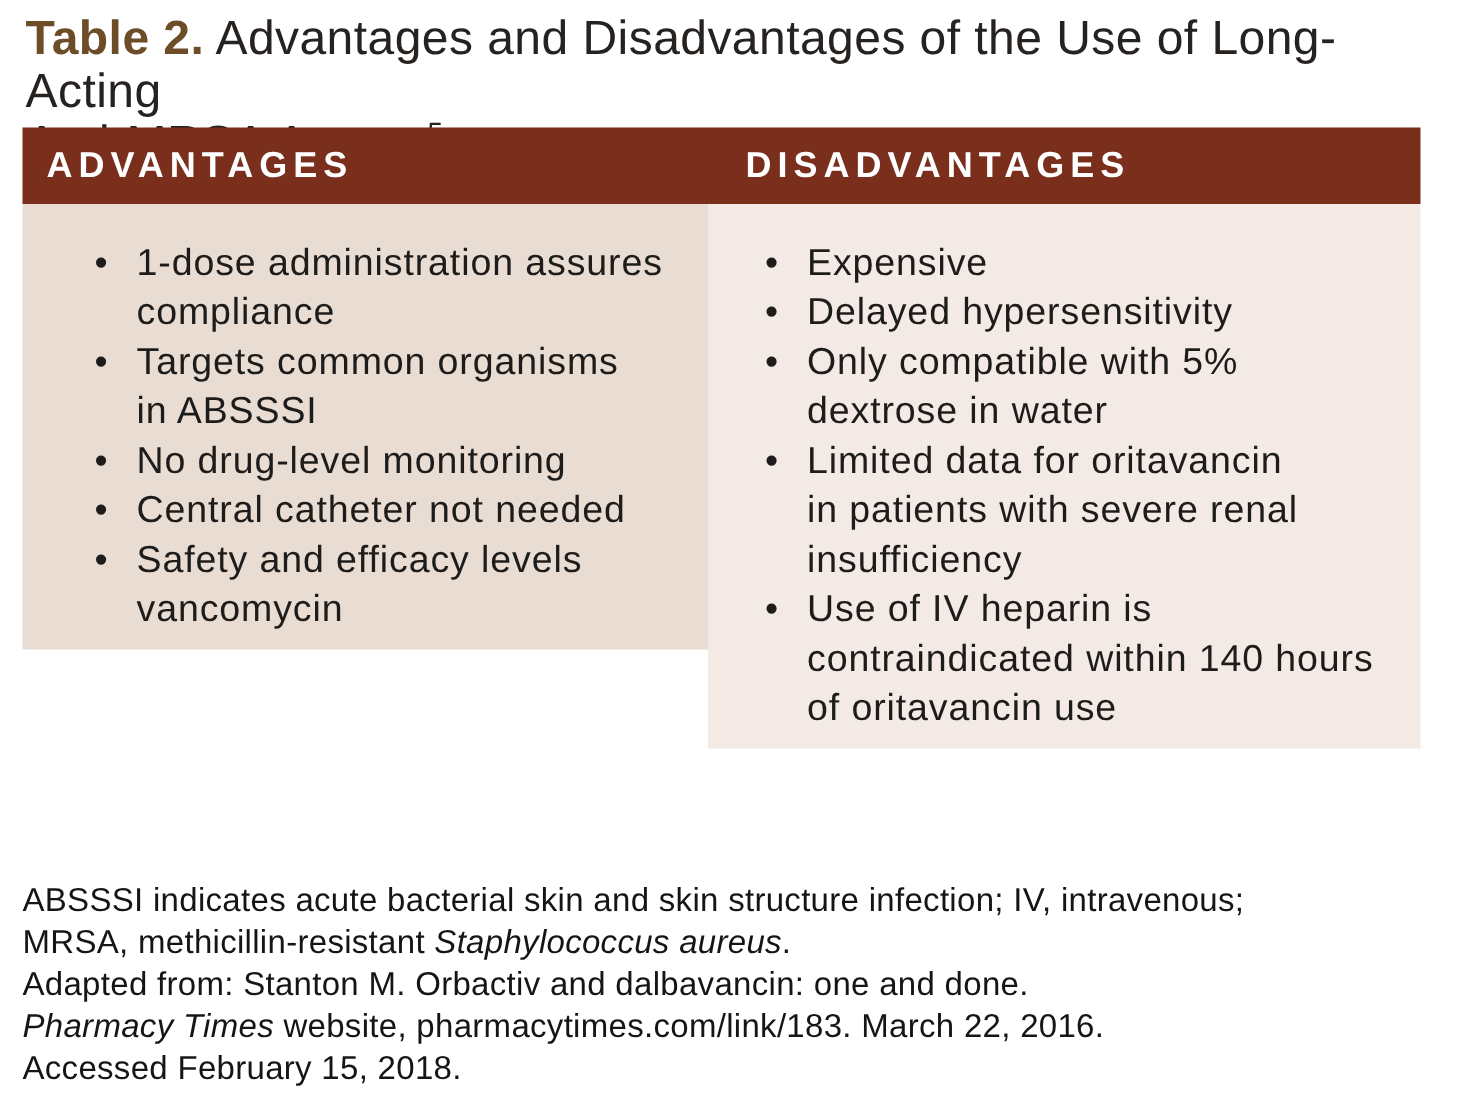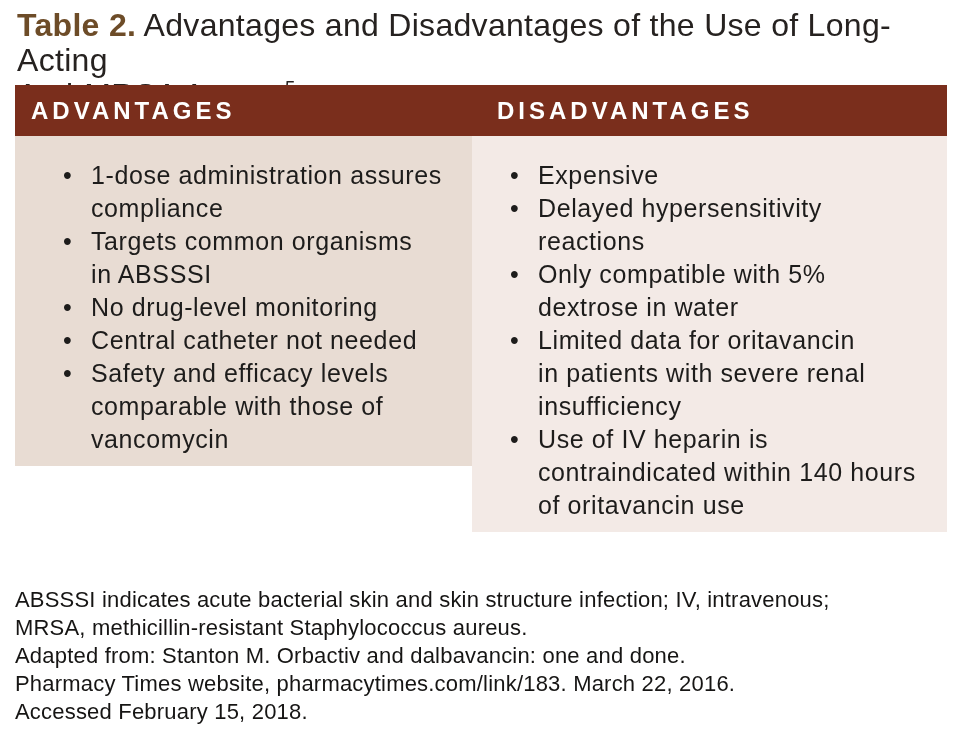--- a/index.html
+++ b/index.html
@@ -88,21 +88,21 @@
   .footnote {
     position: absolute;
     left: 15px; top: 586px;
     width: 950px;
     font-size: 22px;
     line-height: 28px;
     letter-spacing: 0.2px;
     color: #161514;
   }
   .footnote .fline { display: block; }
-  .footnote .it { }
+  .footnote .it { font-style: italic; }
 </style>
 </head>
 <body>
 
 <div class="page">
 
   <div class="title">
     <span class="accent">Table 2.</span><span> Advantages and Disadvantages of the Use of Long-Acting</span><br>
     <span>Anti-MRSA Agents</span><sup>5</sup>
   </div>
@@ -127,34 +127,32 @@
             <span class="line">in ABSSSI</span>
           </li>
           <li>
             <span class="line">No drug-level monitoring</span>
           </li>
           <li>
             <span class="line">Central catheter not needed</span>
           </li>
           <li>
             <span class="line">Safety and efficacy levels</span>
-            <span class="line">comparable with those of</span>
             <span class="line">vancomycin</span>
           </li>
         </ul>
       </div>
 
       <div class="tcell dis">
         <ul>
           <li>
             <span class="line">Expensive</span>
           </li>
           <li>
             <span class="line">Delayed hypersensitivity</span>
-            <span class="line">reactions</span>
           </li>
           <li>
             <span class="line">Only compatible with 5%</span>
             <span class="line">dextrose in water</span>
           </li>
           <li>
             <span class="line">Limited data for oritavancin</span>
             <span class="line">in patients with severe renal</span>
             <span class="line">insufficiency</span>
           </li>

